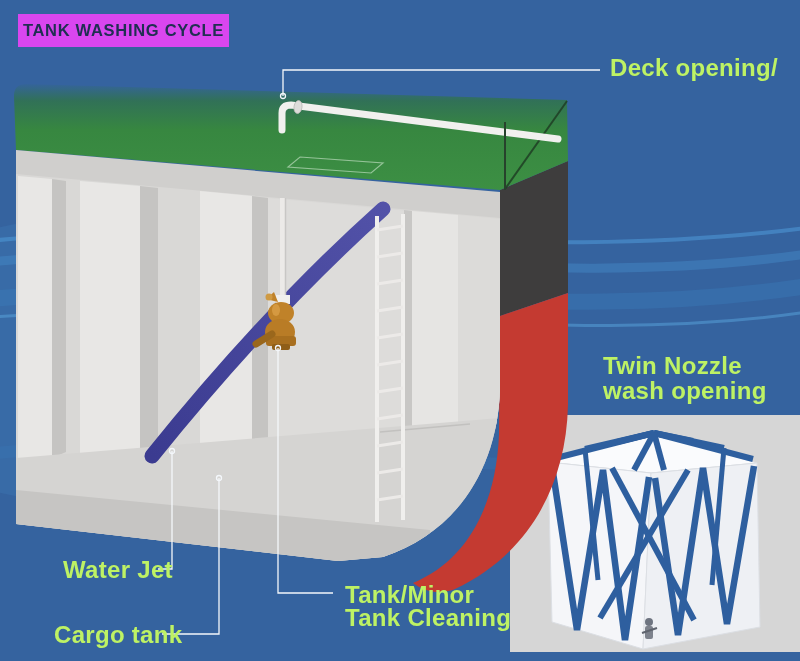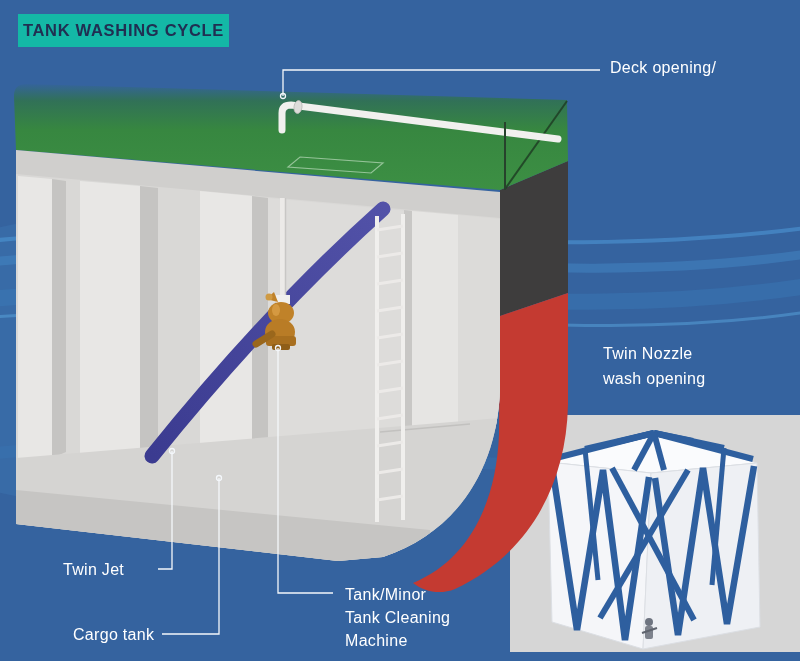--- a/index.html
+++ b/index.html
@@ -3,26 +3,26 @@
 <meta charset="utf-8">
 <style>
   html,body{margin:0;padding:0;background:#222;}
   .stage{
     position:relative;width:800px;height:661px;overflow:hidden;
     background:#35639f;
     font-family:"Liberation Sans", sans-serif;
   }
   .stage svg{position:absolute;left:0;top:0;}
   .label{
-    position:absolute;color:#ffffff;font-size:16px;font-weight:400;
+    position:absolute;color:#bef264;font-size:24px;font-weight:700;
     letter-spacing:.3px;line-height:23px;white-space:nowrap;
   }
   .title-box{
     position:absolute;left:18px;top:14px;width:211px;height:33px;
-    background:#14b8a6;display:flex;align-items:center;justify-content:center;
+    background:#d946ef;display:flex;align-items:center;justify-content:center;
   }
   .title-box span{
     color:#202f52;font-size:16.5px;font-weight:700;letter-spacing:.7px;white-space:nowrap;
   }
 </style>
 </head>
 <body>
 
 <div class="stage">
 
@@ -178,31 +178,30 @@
 
   <div class="title-box">
     <span>TANK WASHING CYCLE</span>
   </div>
 
   <div class="label" style="left:610px;top:56px;">
     <div>Deck opening/</div>
   </div>
 
   <div class="label" style="left:63px;top:558px;">
-    <div>Twin Jet</div>
-  </div>
-
-  <div class="label" style="left:73px;top:623px;text-align:right;">
+    <div>Water Jet</div>
+  </div>
+
+  <div class="label" style="left:54px;top:623px;text-align:right;">
     <div>Cargo tank</div>
   </div>
 
   <div class="label" style="left:345px;top:583px;">
     <div>Tank/Minor</div>
     <div>Tank Cleaning</div>
-    <div>Machine</div>
-  </div>
-
-  <div class="label" style="left:603px;top:341px;line-height:25px;">
+  </div>
+
+  <div class="label" style="left:603px;top:353px;line-height:25px;">
     <div>Twin Nozzle</div>
     <div>wash opening</div>
   </div>
 
 </div>
 
 </body></html>

